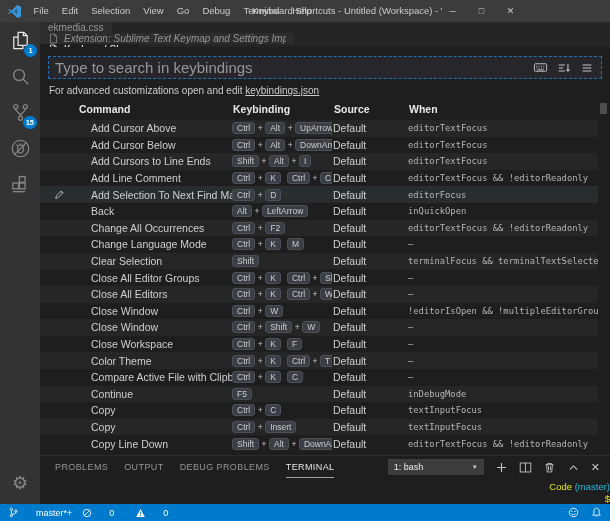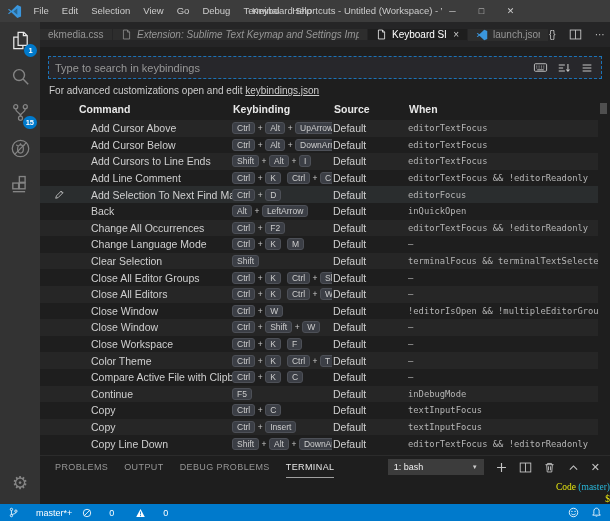--- a/index.html
+++ b/index.html
@@ -25,41 +25,41 @@
   .ab-item { position:relative; width:40px; height:36px; display:flex; align-items:center;
     justify-content:center; color:#858585; }
   .ab-item.active { color:#e8e8e8; }
   .ab-badge { position:absolute; right:3px; bottom:1px; min-width:13px; height:13px; padding:0 3px;
     background:#007acc; border-radius:7px; color:#fff; font-size:7.5px; line-height:13px;
     text-align:center; font-weight:bold; }
   .ab-gear { position:absolute; bottom:10px; left:0; width:40px; display:flex; justify-content:center;
     color:#858585; font-size:18px; }
   
   .main { position:absolute; left:40px; top:22px; right:0; bottom:17px; }
-  .tabbar { height:25px; background:#252526; display:flex; align-items:center; }
+  .tabbar { height:25px; background:#252526; display:flex; align-items:flex-start;flex-direction:column; }
   .tab { display:flex; align-items:center; padding:0 8px; font-size:10px; color:#969696;
     background:#2d2d2d; border-right:1px solid #252526; overflow:hidden; white-space:nowrap; flex:none; }
   .tab:nth-of-type(1){ width:73px; }
   .tab:nth-of-type(2){ width:255px; }
   .tab:nth-of-type(3){ width:100px; }
   .tab:nth-of-type(4){ width:81px; }
   .tab.active { background:#1e1e1e; color:#ffffff; }
   .tab.preview .tab-label { font-style:italic; }
   .tab-icon { margin-right:5px; display:flex; flex:none; }
   .tab-label { overflow:hidden; white-space:nowrap; }
   .tab-close { margin-left:7px; font-size:10px; color:#cccccc; }
   .tab-actions { margin-left:auto; display:flex; align-items:center; gap:13px; padding-right:9px;
     color:#c5c5c5; font-size:10px; }
   .tab-actions .ta { display:flex; align-items:center; }
   
   .editor { position:absolute; top:25px; left:0; right:0; bottom:49px; background:#1e1e1e; overflow:hidden; }
   .search-box { position:absolute; top:9px; left:8px; right:8px; height:23px; background:#27272b;
     border:1px dashed #1b73b8; display:flex; align-items:center; }
   .search-input { flex:1; background:transparent; border:none; outline:none; color:#cccccc;
-    font-size:11px; padding:0 6px; font-family:"Liberation Sans", sans-serif; }
+    font-size:15px; padding:0 6px; font-family:"Liberation Sans", sans-serif; }
   .search-input::placeholder { color:#979797; }
   .search-icons { display:flex; align-items:center; gap:9px; padding-right:7px; color:#c5c5c5; }
   .hint { position:absolute; top:38px; left:9px; font-size:10px; color:#cccccc; }
   .hint a { color:#cccccc; text-decoration:underline; cursor:pointer; }
   .thead { position:absolute; top:56px; left:1px; right:0; height:16px; font-size:10.5px;
     font-weight:bold; color:#e7e7e7; }
   .th { position:absolute; top:0; white-space:nowrap; }
   .th-cmd { left:38px; } .th-keys { left:192px; } .th-src { left:293px; } .th-when { left:368px; }
   .rows { position:absolute; top:73px; left:0; right:12px; }
   .row { position:relative; height:16.6px; font-size:10.5px; color:#cfcfcf; }
@@ -85,21 +85,21 @@
   .panel-tab { font-size:9px; letter-spacing:0.4px; color:#969696; margin-right:16px;
     height:22px; line-height:22px; }
   .panel-tab.active { color:#e7e7e7; border-bottom:1px solid #a0a0a0; }
   .panel-right { margin-left:auto; display:flex; align-items:center; gap:11px; padding-right:10px;
     color:#c5c5c5; }
   .term-select { width:96px; height:16px; background:#3c3c3c; border:1px solid #3c3c3c;
     color:#f0f0f0; font-size:9px; display:flex; align-items:center; justify-content:space-between;
     padding:0 5px; }
   .term-select .caret { font-size:6px; color:#cccccc; }
   .panel-ic { display:flex; align-items:center; }
-  .terminal { padding:3px 0 0 14px; font-family:Liberation Serif, serif; font-size:9.5px;
+  .terminal { padding:3px 0 0 14px; font-family:Liberation Sans, sans-serif; font-size:9.5px;
     line-height:12px; white-space:pre; }
   
   .statusbar { position:absolute; left:0; right:0; bottom:0; height:17px; background:#007acc;
     color:#ffffff; display:flex; align-items:center; font-size:9px; padding:0 8px; }
   .sb-item { display:flex; align-items:center; gap:17px; margin-right:10px; }
   .sb-right { margin-left:auto; display:flex; align-items:center; gap:12px; }
   svg { display:block; }
 </style>
 </head>
 <body>

